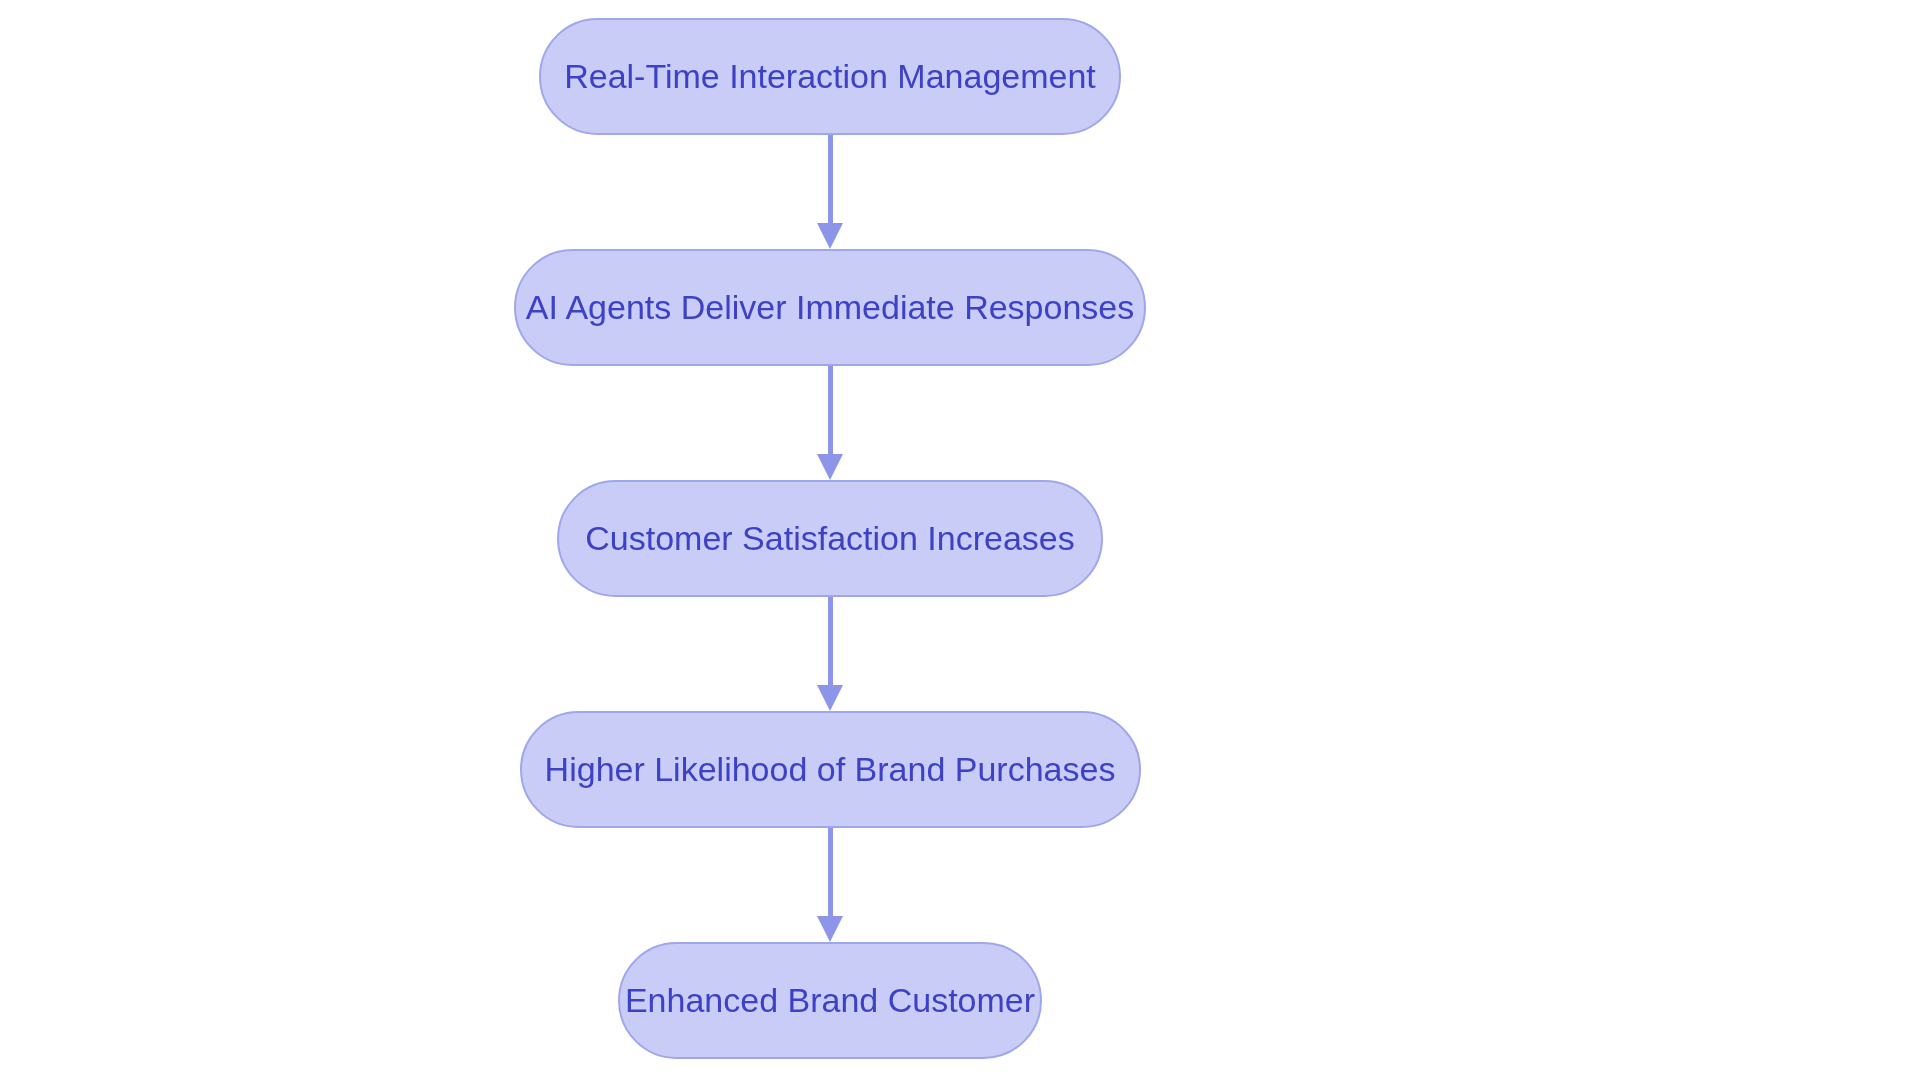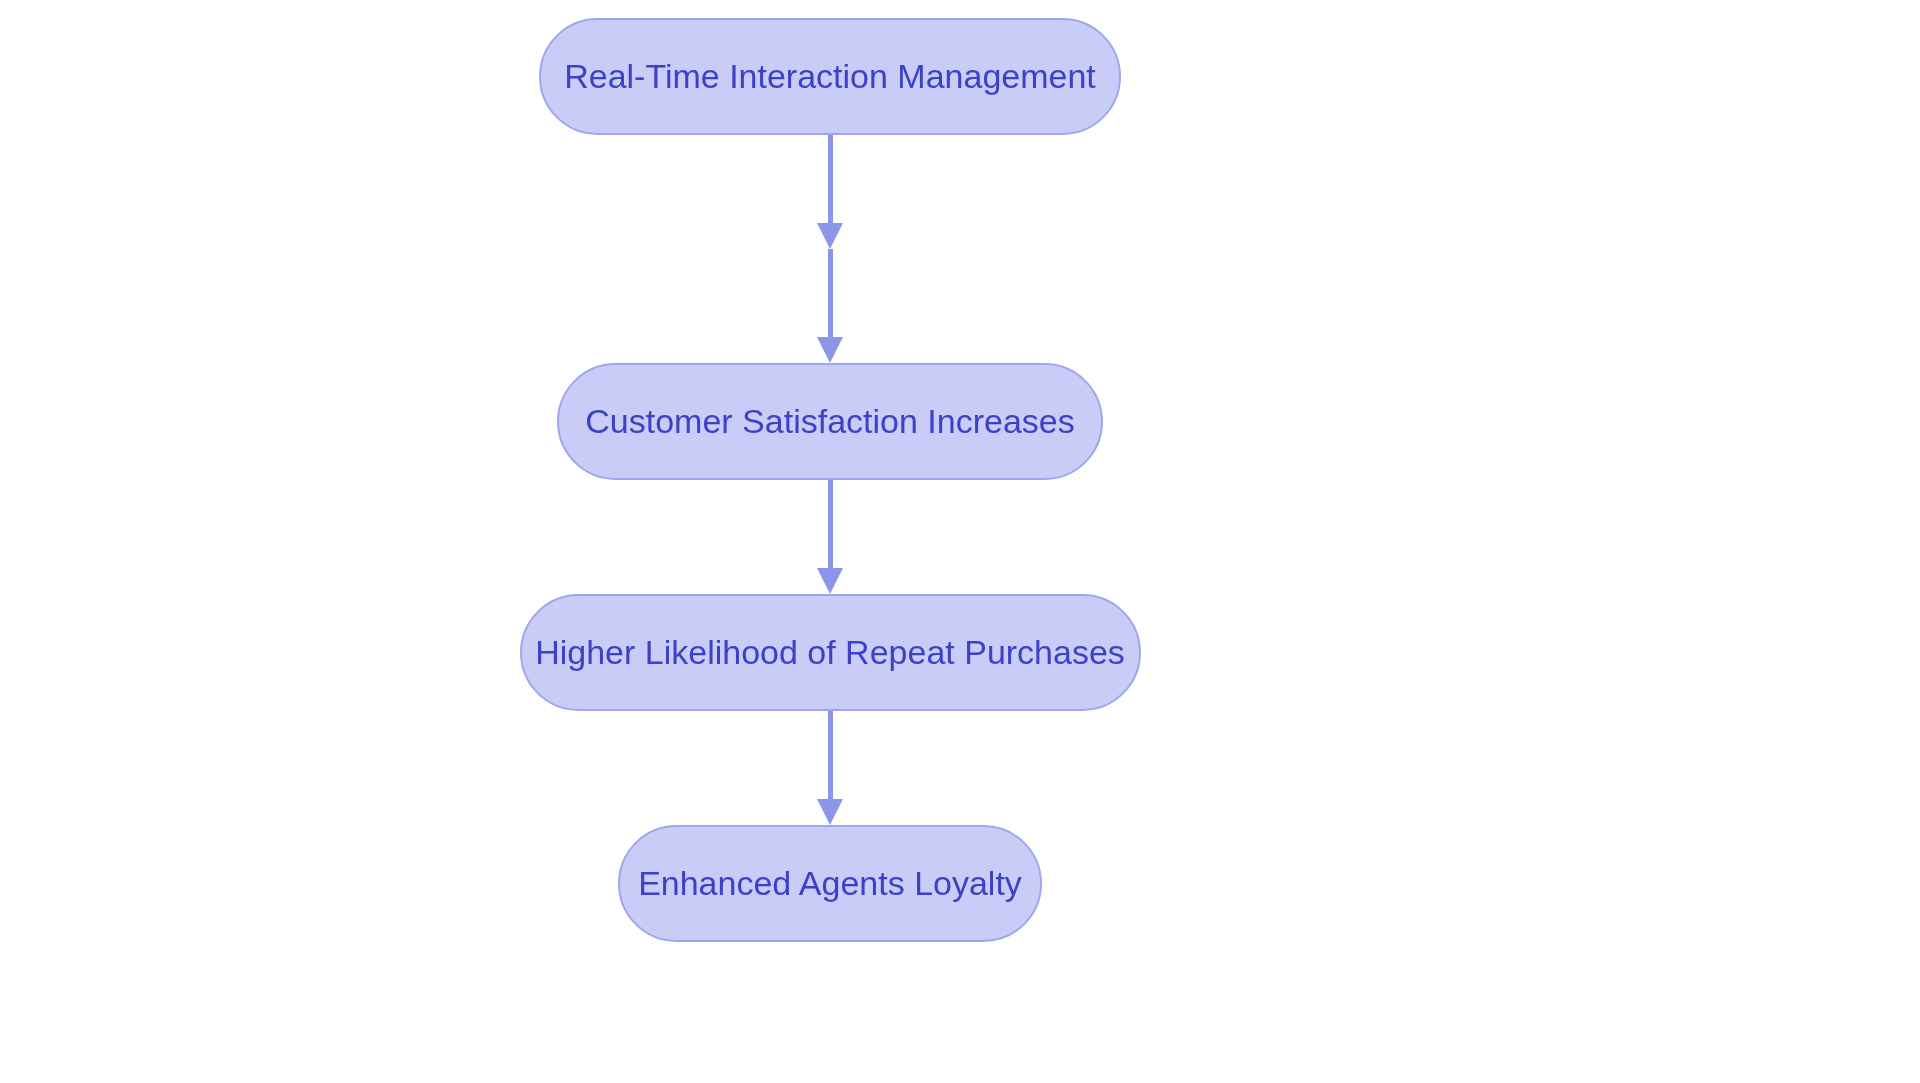--- a/index.html
+++ b/index.html
@@ -72,41 +72,44 @@
 
   <div class="node w0">
     <span class="node-label">Real-Time Interaction Management</span>
   </div>
 
   <div class="arrow">
     <div class="arrow-line"></div>
     <div class="arrow-head"></div>
   </div>
 
+  <div class="node w1">
+    <span class="node-label">AI Agents Deliver Immediate Responses</span>
+  </div>
 
   <div class="arrow">
     <div class="arrow-line"></div>
     <div class="arrow-head"></div>
   </div>
 
   <div class="node w2">
     <span class="node-label">Customer Satisfaction Increases</span>
   </div>
 
   <div class="arrow">
     <div class="arrow-line"></div>
     <div class="arrow-head"></div>
   </div>
 
   <div class="node w3">
-    <span class="node-label">Higher Likelihood of Repeat Purchases</span>
+    <span class="node-label">Higher Likelihood of Brand Purchases</span>
   </div>
 
   <div class="arrow">
     <div class="arrow-line"></div>
     <div class="arrow-head"></div>
   </div>
 
   <div class="node w4">
-    <span class="node-label">Enhanced Agents Loyalty</span>
+    <span class="node-label">Enhanced Brand Customer</span>
   </div>
 
 </div>
 
 </body></html>

